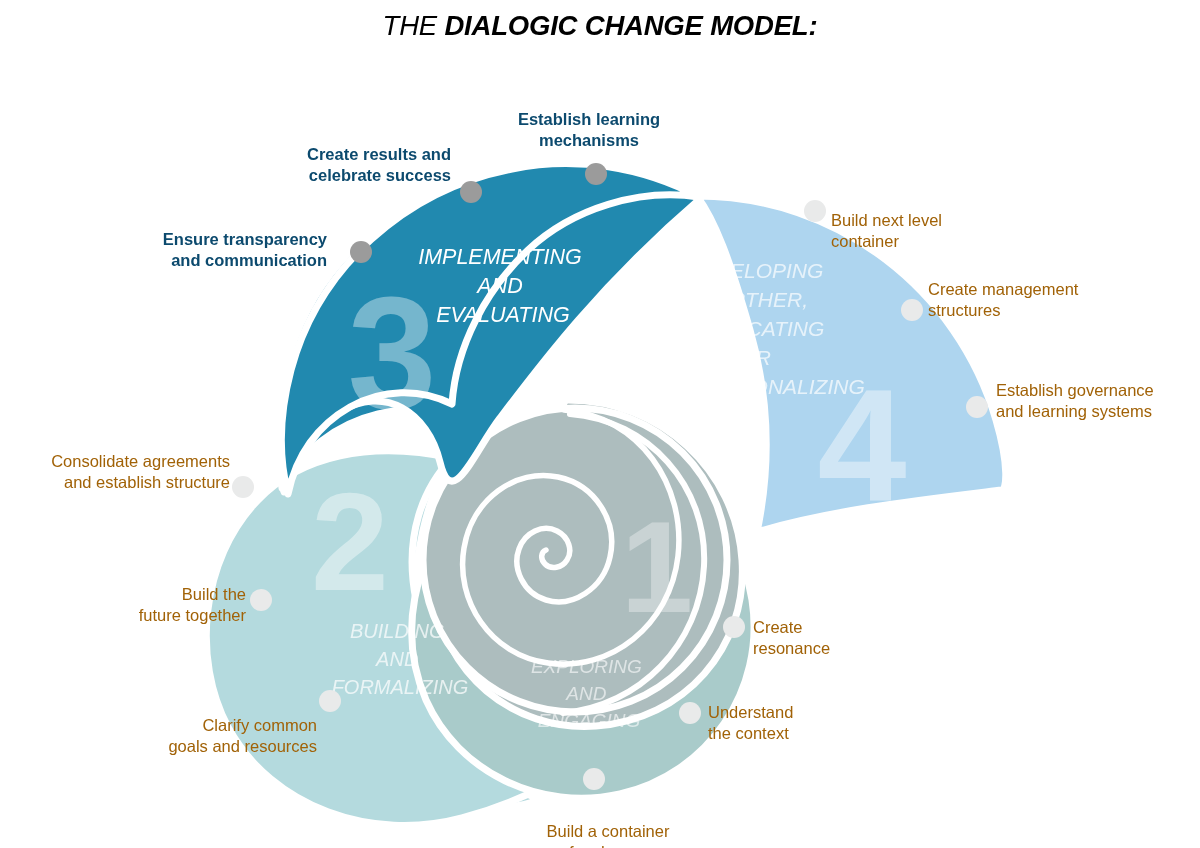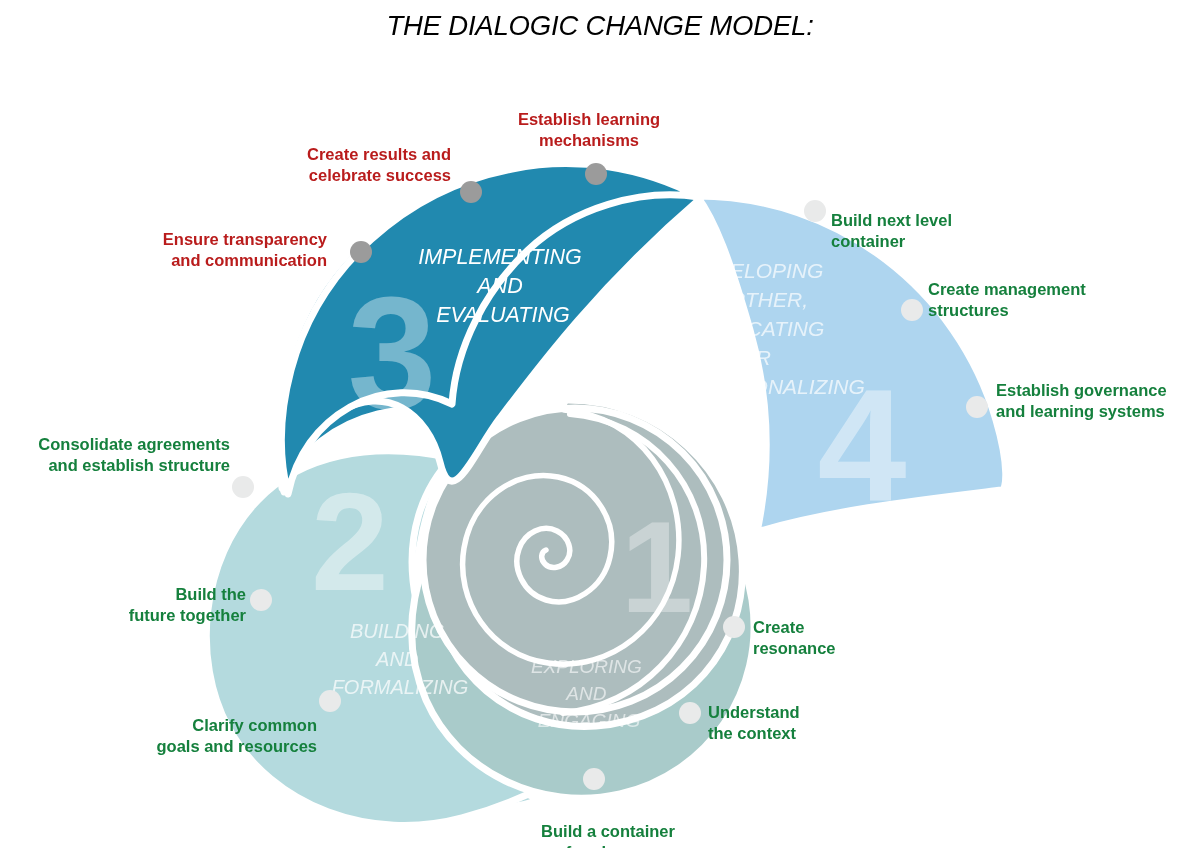--- a/index.html
+++ b/index.html
@@ -25,40 +25,40 @@
     line-height: 1.30;
   }
   .title-line {
     font-size: 27.5px;
     letter-spacing: -0.2px;
     color: #000000;
     font-style: italic;
     white-space: nowrap;
   }
   .t-reg { font-weight: 400; }
-  .t-bold { font-weight: 400; }
+  .t-bold { font-weight: 700; }
 
   
   #diagram {
     position: absolute;
     top: 0;
     left: 0;
     width: 1200px;
     height: 848px;
   }
 
   
   .callout {
     position: absolute;
     font-size: 16.5px;
     line-height: 1.25;
     white-space: pre-line;
   }
-  .callout.active { color: #b91c1c; font-weight: 600; }
-  .callout.faded  { color: #15803d; font-weight: 700; }
+  .callout.active { color: #0c4a6e; font-weight: 600; }
+  .callout.faded  { color: #a16207; font-weight: 400; }
   .callout.r { text-align: right; }
   .callout.l { text-align: left; }
   .callout.c { text-align: center; }
 
   
   .dot {
     position: absolute;
     border-radius: 50%;
   }
   .dot.active { background: #9b9b9b; }
@@ -223,21 +223,21 @@
     <div class="callout active r" style="left: 281px; top: 144px; width: 170px;">Create results and
 celebrate success</div>
     <div class="callout active r" style="left: 152px; top: 229px; width: 175px;">Ensure transparency
 and communication</div>
     <div class="callout faded l" style="left: 831px; top: 210px; width: 175px;">Build next level
 container</div>
     <div class="callout faded l" style="left: 928px; top: 279px; width: 190px;">Create management
 structures</div>
     <div class="callout faded l" style="left: 996px; top: 380px; width: 200px;">Establish governance
 and learning systems</div>
-    <div class="callout faded r" style="left: 18px; top: 434px; width: 212px;">Consolidate agreements
+    <div class="callout faded r" style="left: 18px; top: 451px; width: 212px;">Consolidate agreements
 and establish structure</div>
     <div class="callout faded r" style="left: 120px; top: 584px; width: 126px;">Build the
 future together</div>
     <div class="callout faded r" style="left: 152px; top: 715px; width: 165px;">Clarify common
 goals and resources</div>
     <div class="callout faded l" style="left: 753px; top: 617px; width: 120px;">Create
 resonance</div>
     <div class="callout faded l" style="left: 708px; top: 702px; width: 130px;">Understand
 the context</div>
     <div class="callout faded c" style="left: 533px; top: 785px; width: 150px; margin-top: 36px;">Build a container

